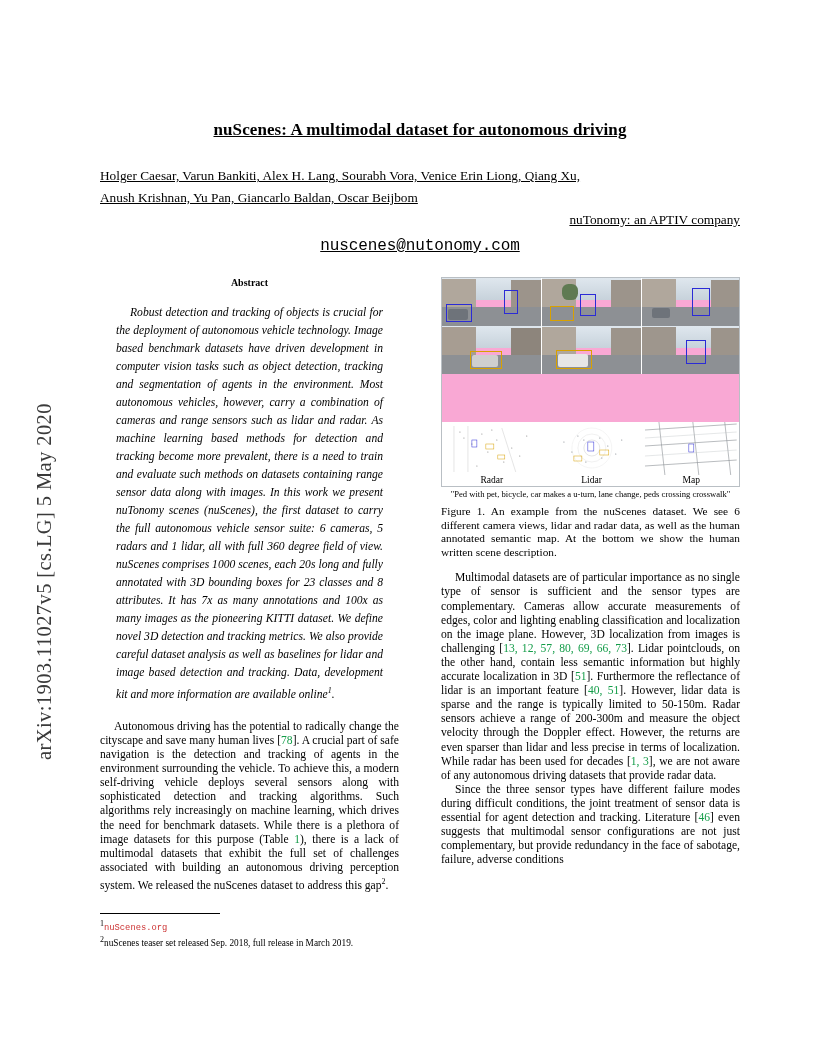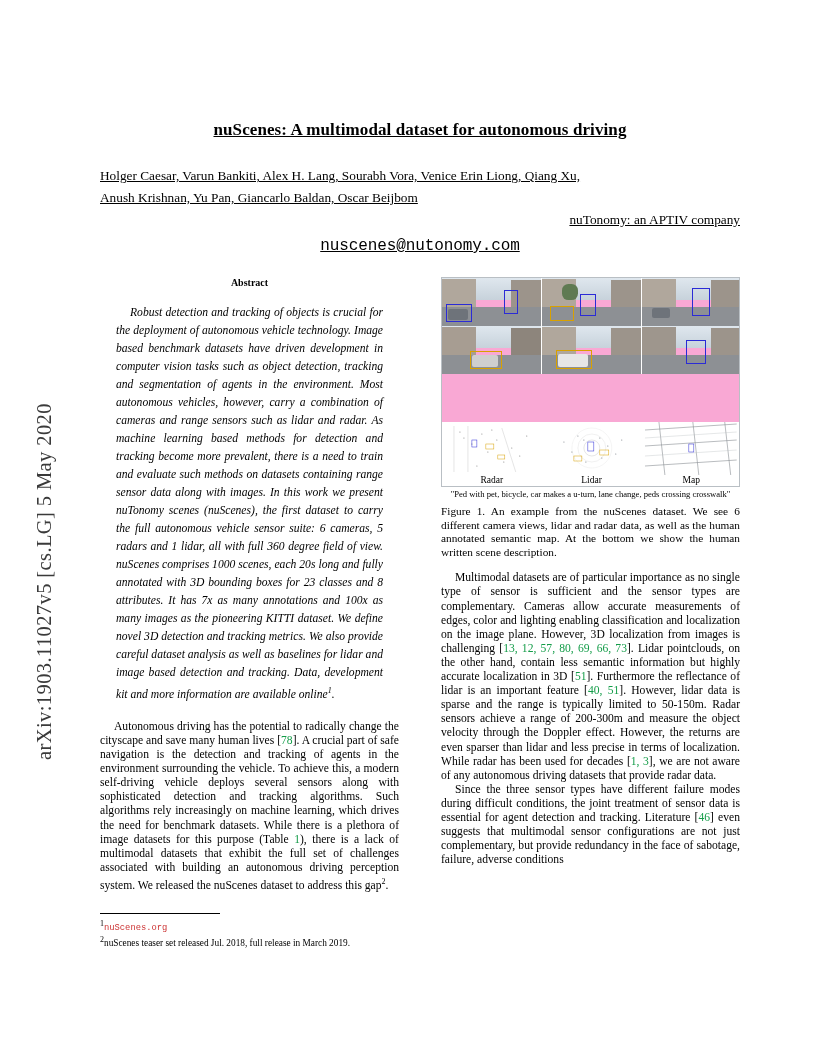--- a/index.html
+++ b/index.html
@@ -224,21 +224,21 @@
 
         <h2 class="abs">Abstract</h2>
         <p class="abstract"><span>Robust detection and tracking of objects is crucial for the deployment of autonomous vehicle technology. Image based benchmark datasets have driven development in computer vision tasks such as object detection, tracking and segmentation of agents in the environment. Most autonomous vehicles, however, carry a combination of cameras and range sensors such as lidar and radar. As machine learning based methods for detection and tracking become more prevalent, there is a need to train and evaluate such methods on datasets containing range sensor data along with images. In this work we present nuTonomy scenes (nuScenes), the first dataset to carry the full autonomous vehicle sensor suite: 6 cameras, 5 radars and 1 lidar, all with full 360 degree field of view. nuScenes comprises 1000 scenes, each 20s long and fully annotated with 3D bounding boxes for 23 classes and 8 attributes. It has 7x as many annotations and 100x as many images as the pioneering KITTI dataset. We define novel 3D detection and tracking metrics. We also provide careful dataset analysis as well as baselines for lidar and image based detection and tracking. Data, development kit and more information are available online</span><sup>1</sup><span>.</span></p>
 
 
         <p class="body"><span>Autonomous driving has the potential to radically change the cityscape and save many human lives [</span><span class="cite">78</span><span>]. A crucial part of safe navigation is the detection and tracking of agents in the environment surrounding the vehicle. To achieve this, a modern self-driving vehicle deploys several sensors along with sophisticated detection and tracking algorithms. Such algorithms rely increasingly on machine learning, which drives the need for benchmark datasets. While there is a plethora of image datasets for this purpose (Table </span><span class="cite">1</span><span>), there is a lack of multimodal datasets that exhibit the full set of challenges associated with building an autonomous driving perception system. We released the nuScenes dataset to address this gap</span><sup>2</sup><span>.</span></p>
 
         <div style="height:12px"></div>
         <hr class="footnote-rule">
         <p class="footnote"><sup>1</sup><span class="url">nuScenes.org</span></p>
-        <p class="footnote"><sup>2</sup><span>nuScenes teaser set released Jul. 2018, full release in March 2019.</span></p>
+        <p class="footnote"><sup>2</sup><span>nuScenes teaser set released Sep. 2018, full release in March 2019.</span></p>
 
       </div>
 
       <div class="col-right">
 
         <div class="figure-wrap">
           <div class="fig-img">
 
             <div class="cam-row" style="top:0;">
               <div class="cam">

